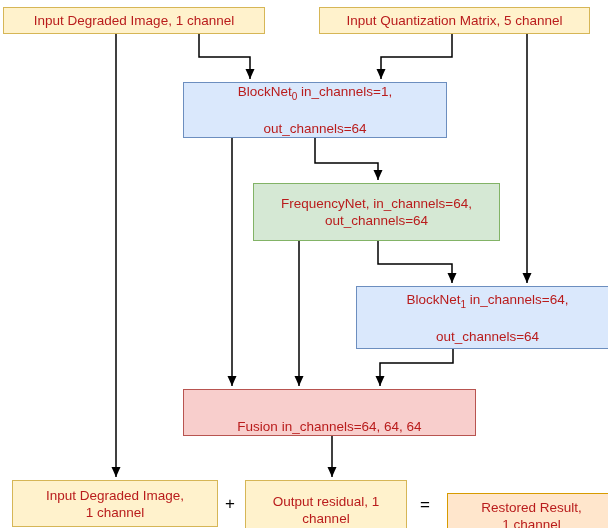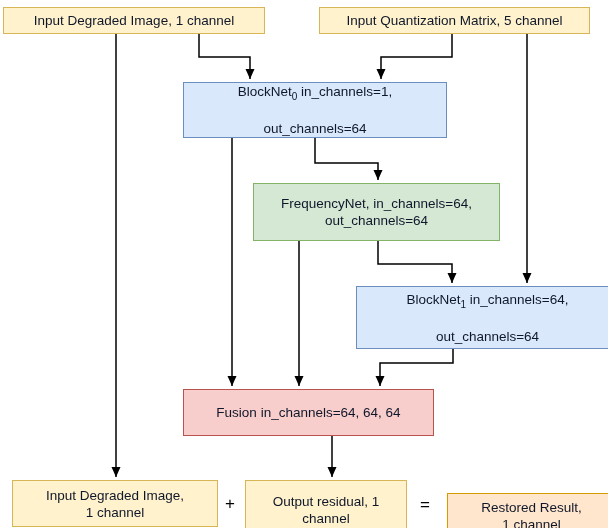--- a/index.html
+++ b/index.html
@@ -20,37 +20,37 @@
     position: absolute;
     box-sizing: border-box;
     border: 1.5px solid #000;
     display: flex;
     flex-direction: column;
     justify-content: center;
     align-items: center;
     text-align: center;
     font-size: 13.5px;
     line-height: 17px;
-    color: #0f172a;
+    color: #b91c1c;
     white-space: nowrap;
   }
   .node .line { display: block; }
   .node sub { font-size: 10px; line-height: 0; }
   .fill-yellow { background: #FFF2CC; border-color: #D6B656; }
   .fill-blue   { background: #DAE8FC; border-color: #6C8EBF; gap: 20px; }
   .fill-green  { background: #D5E8D4; border-color: #82B366; align-items: center; }
   .fill-red    { background: #F8CECC; border-color: #B85450; }
   .fill-orange { background: #FFE6CC; border-color: #D79B00; }
 
   .n-input-degraded-top { left: 3px;   top: 7px;   width: 262px; height: 27px; }
   .n-input-quant        { left: 319px; top: 7px;   width: 271px; height: 27px; }
   .n-blocknet0          { left: 183px; top: 82px;  width: 264px; height: 56px; }
   .n-frequencynet       { left: 253px; top: 183px; width: 247px; height: 58px; }
   .n-blocknet1          { left: 321px; top: 286px; width: 263px; height: 63px; margin-left: 35px; }
-  .n-fusion             { left: 183px; top: 389px; width: 251px; height: 47px; }
+  .n-fusion             { left: 183px; top: 389px; width: 293px; height: 47px; justify-content: flex-end; }
   .n-input-degraded-bot { left: 12px;  top: 480px; width: 206px; height: 47px; text-align: right; }
   .n-output-residual    { left: 245px; top: 480px; width: 162px; height: 60px; }
   .n-restored-result    { left: 447px; top: 479px; width: 169px; height: 46px; margin-top: 14px; }
 
   .operator {
     position: absolute;
     font-size: 17px;
     color: #000000;
     width: 20px;
     text-align: center;

